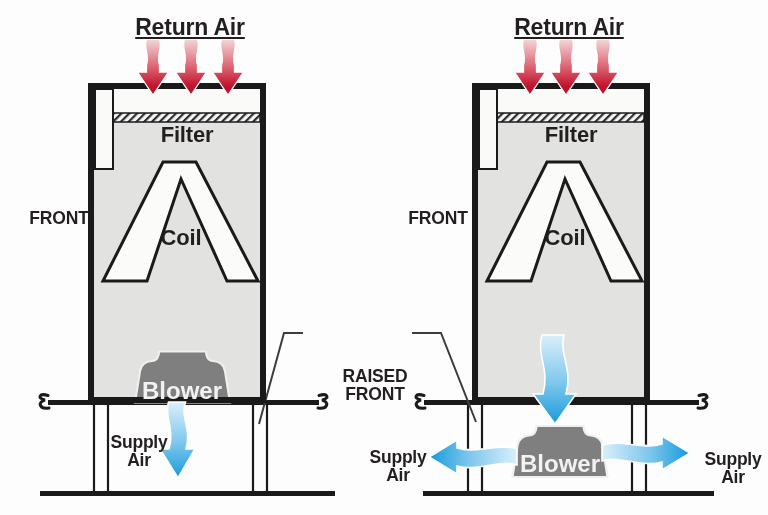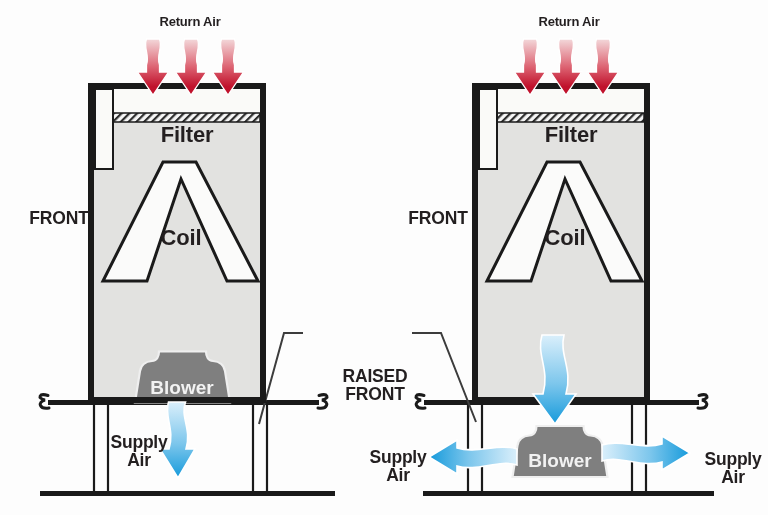--- a/index.html
+++ b/index.html
@@ -25,23 +25,23 @@
   .blue-v{fill:url(#gradBlueV);stroke:#ffffff;stroke-width:1.6;}
   .blue-h{fill:url(#gradBlueH);stroke:#ffffff;stroke-width:1.6;}
   .sRL{stop-color:var(--red-light,#f3d8da);} .sRM{stop-color:var(--red-mid,#dd6372);} .sRD{stop-color:var(--red-dark,#c0122c);}
   .sBL{stop-color:var(--blue-light,#daeffb);} .sBM{stop-color:var(--blue-mid,#7cc6ec);} .sBD{stop-color:var(--blue-dark,#219fdd);}
   
   .lbl{
     position:absolute;font-weight:700;color:var(--text,#231f20);
     text-align:center;line-height:1.05;letter-spacing:-0.2px;
     white-space:nowrap;transform:translateX(-50%);
   }
-  .fs19{font-size:13px;} .fs18{font-size:22px;} .fs17{font-size:17.5px;margin-left:9px;}
+  .fs19{font-size:23px;text-decoration:underline;} .fs18{font-size:22px;} .fs17{font-size:17.5px;margin-left:9px;}
   .fs16{font-size:16.5px;}
-  .lbl-blower{color:var(--blower-text,#f2f2f2);font-size:19px;letter-spacing:0;}
+  .lbl-blower{color:var(--blower-text,#f2f2f2);font-size:24px;letter-spacing:0;}
 </style>
 </head>
 <body>
 
 <div id="stage">
 
   <svg width="768" height="515" viewBox="0 0 768 515">
     <defs>
       <pattern id="hatch" patternUnits="userSpaceOnUse" width="5.5" height="5.5" patternTransform="rotate(45)">
         <rect width="5.5" height="5.5" fill="#f6f6f6"></rect>

